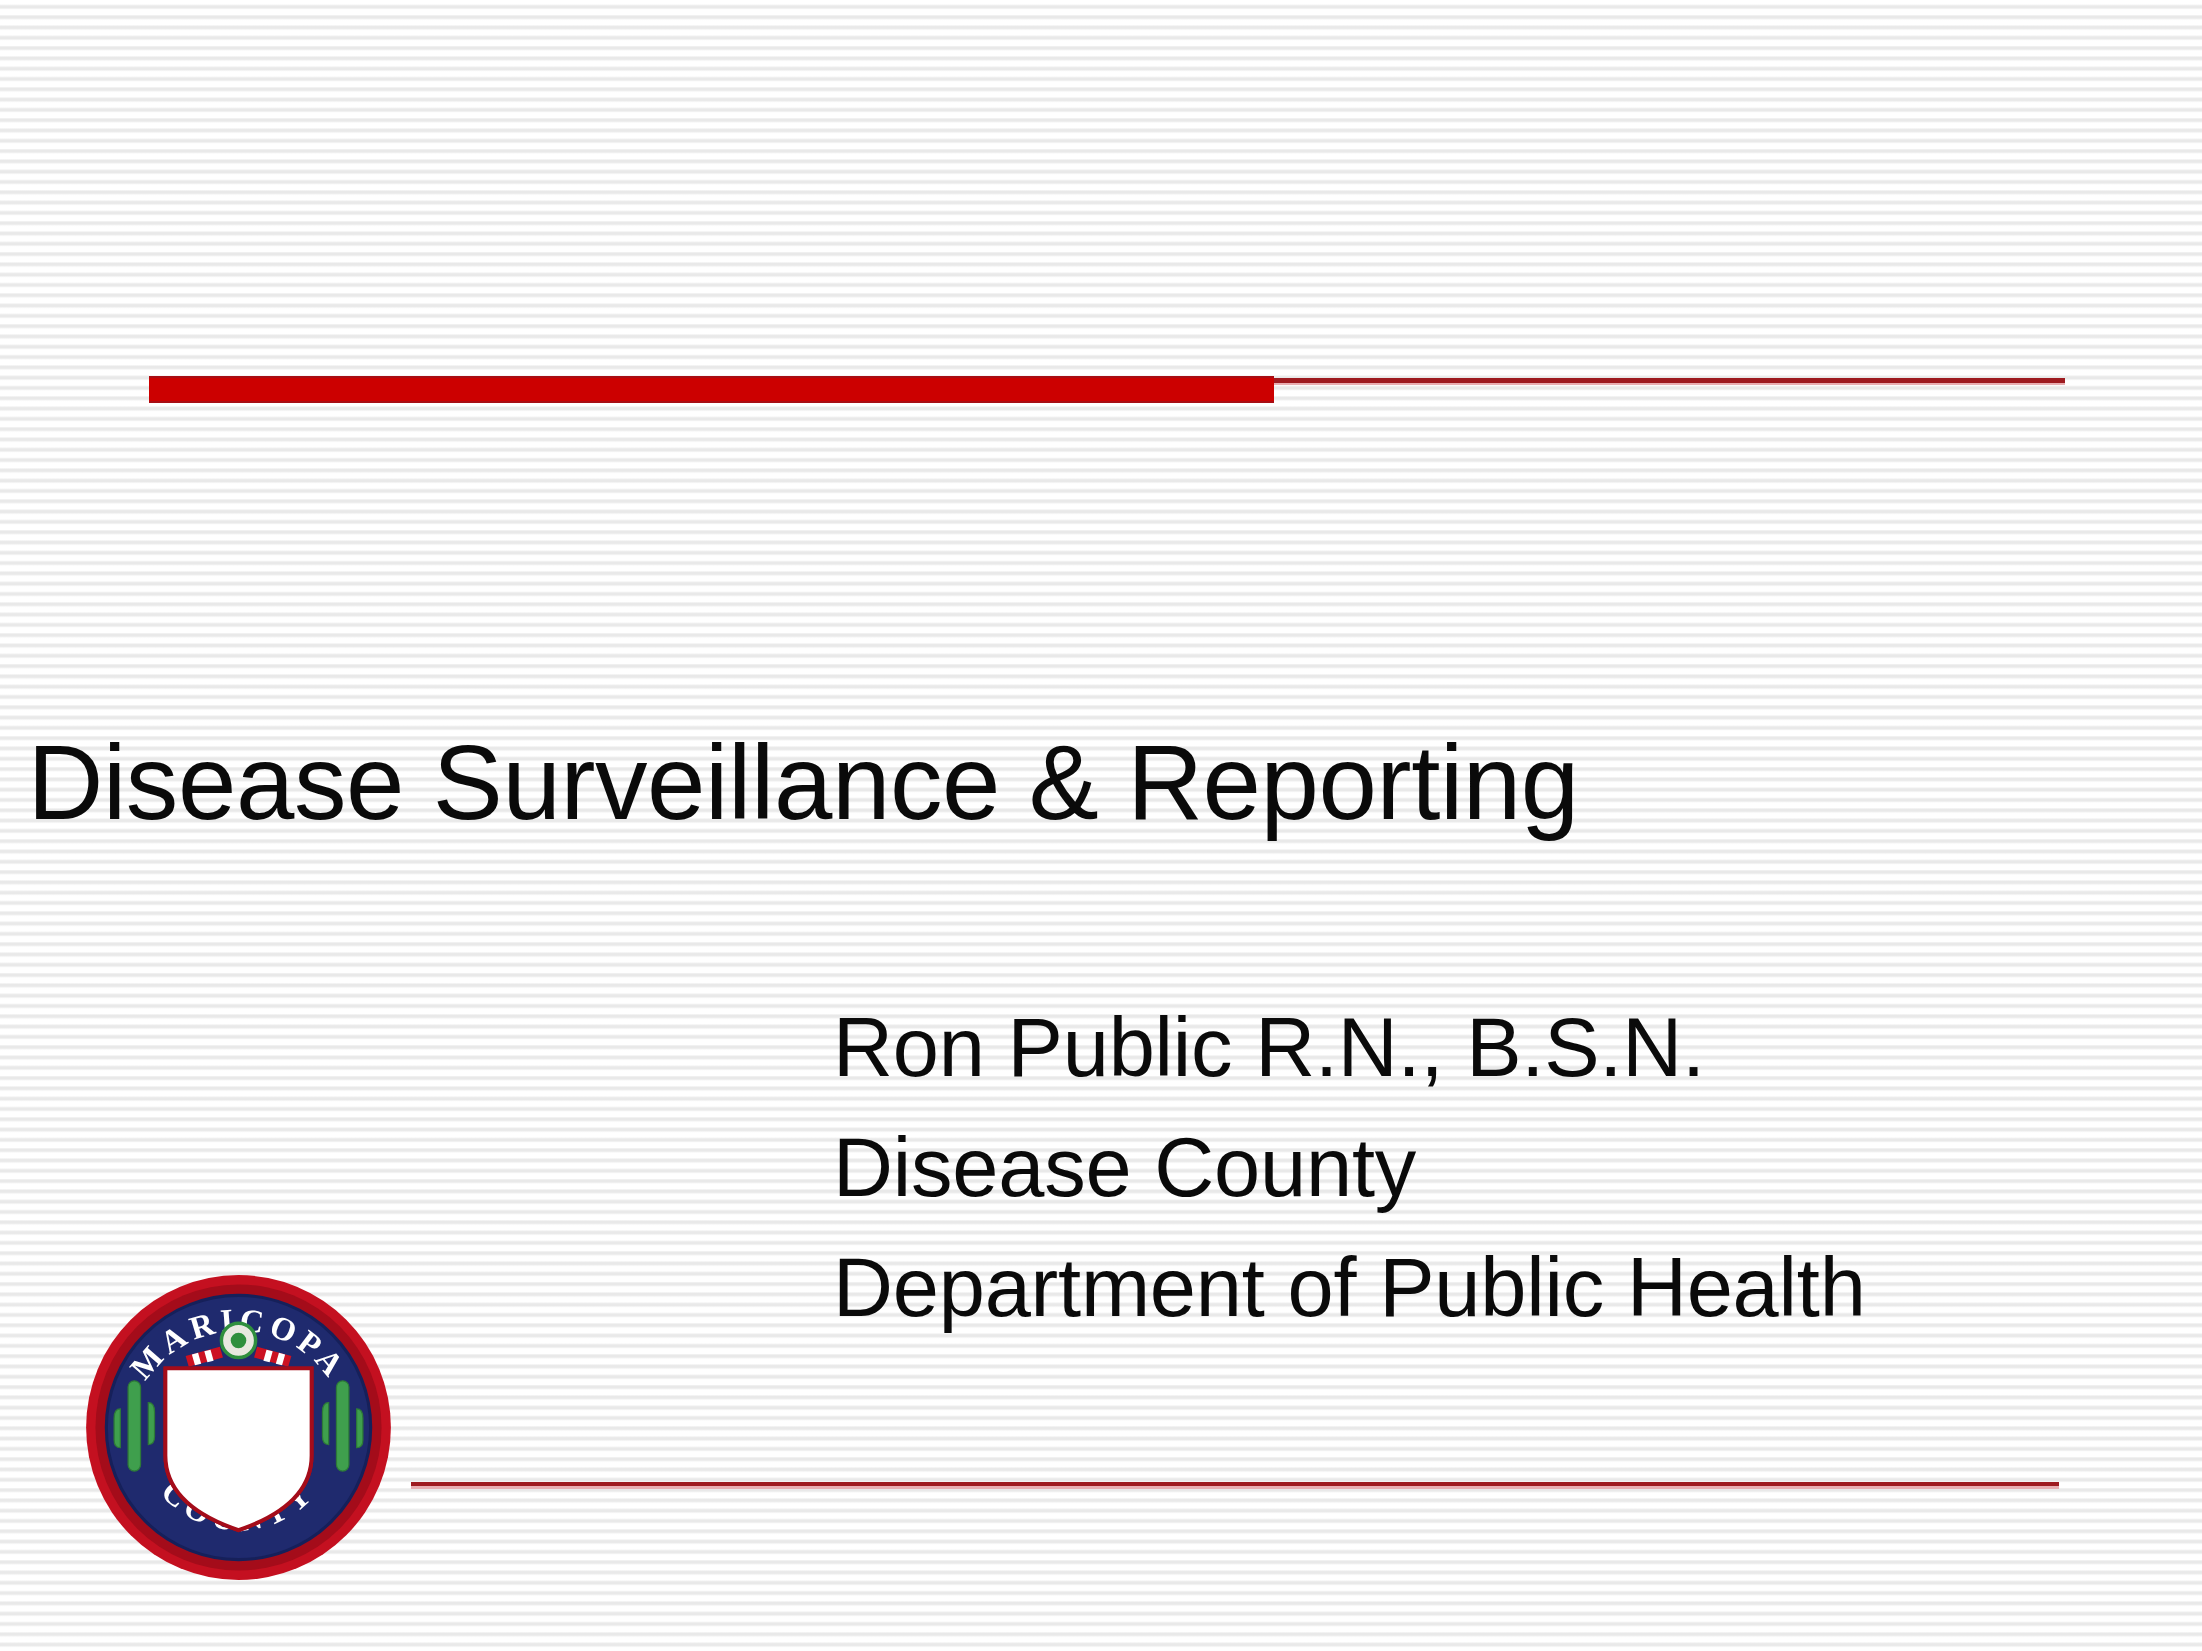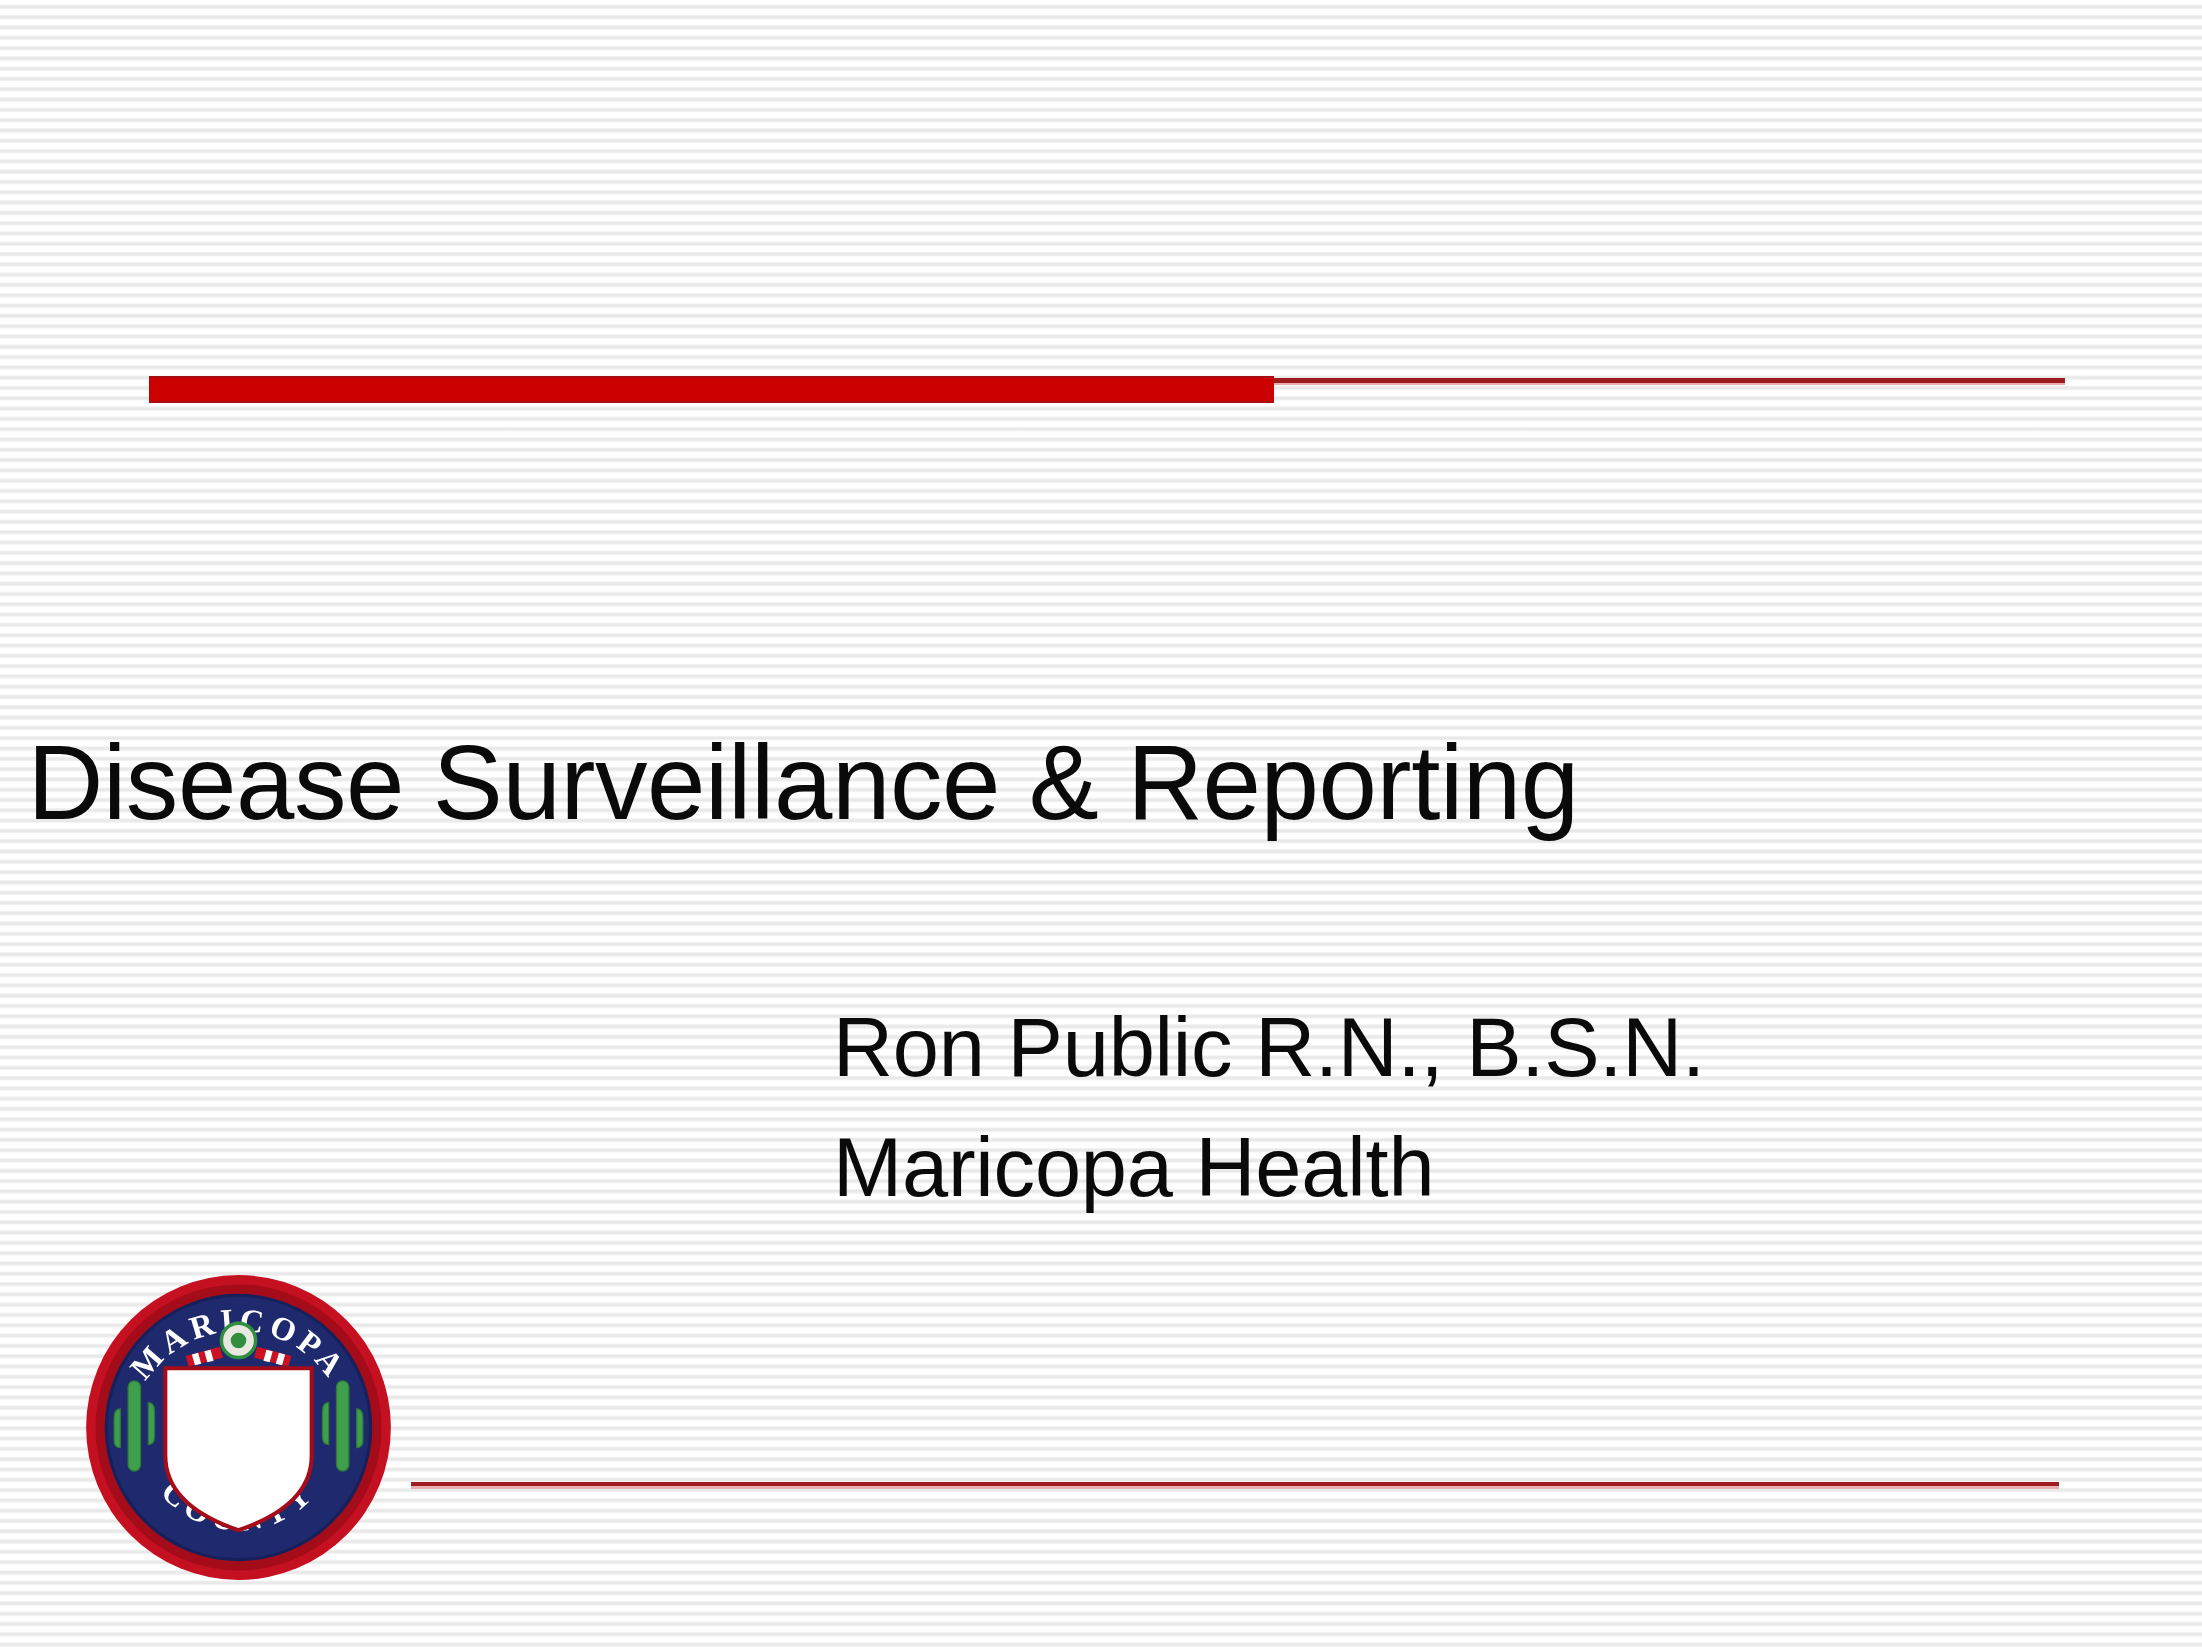--- a/index.html
+++ b/index.html
@@ -134,21 +134,22 @@
 
   <div class="top-rule-wrap">
     <div class="top-rule-thin"></div>
     <div class="top-rule-thick"></div>
   </div>
 
   <div class="slide-title">Disease Surveillance &amp; Reporting</div>
 
   <div class="subtitle-block">
     <div class="subtitle-line">Ron Public R.N., B.S.N.</div>
-    <div class="subtitle-line">Maricopa Health</div>
+    <div class="subtitle-line">Disease County</div>
+    <div class="subtitle-line">Department of Public Health</div>
   </div>
 
   <div class="bottom-rule"></div>
 
   <div class="seal">
     <svg viewBox="0 0 200 200" xmlns="http://www.w3.org/2000/svg">
       <defs>
         <path id="arcTop" d="M 30 108 A 70 70 0 0 1 170 108" fill="none"></path>
         <path id="arcBot" d="M 34 100 A 66 66 0 0 0 166 100" fill="none"></path>
       </defs>

